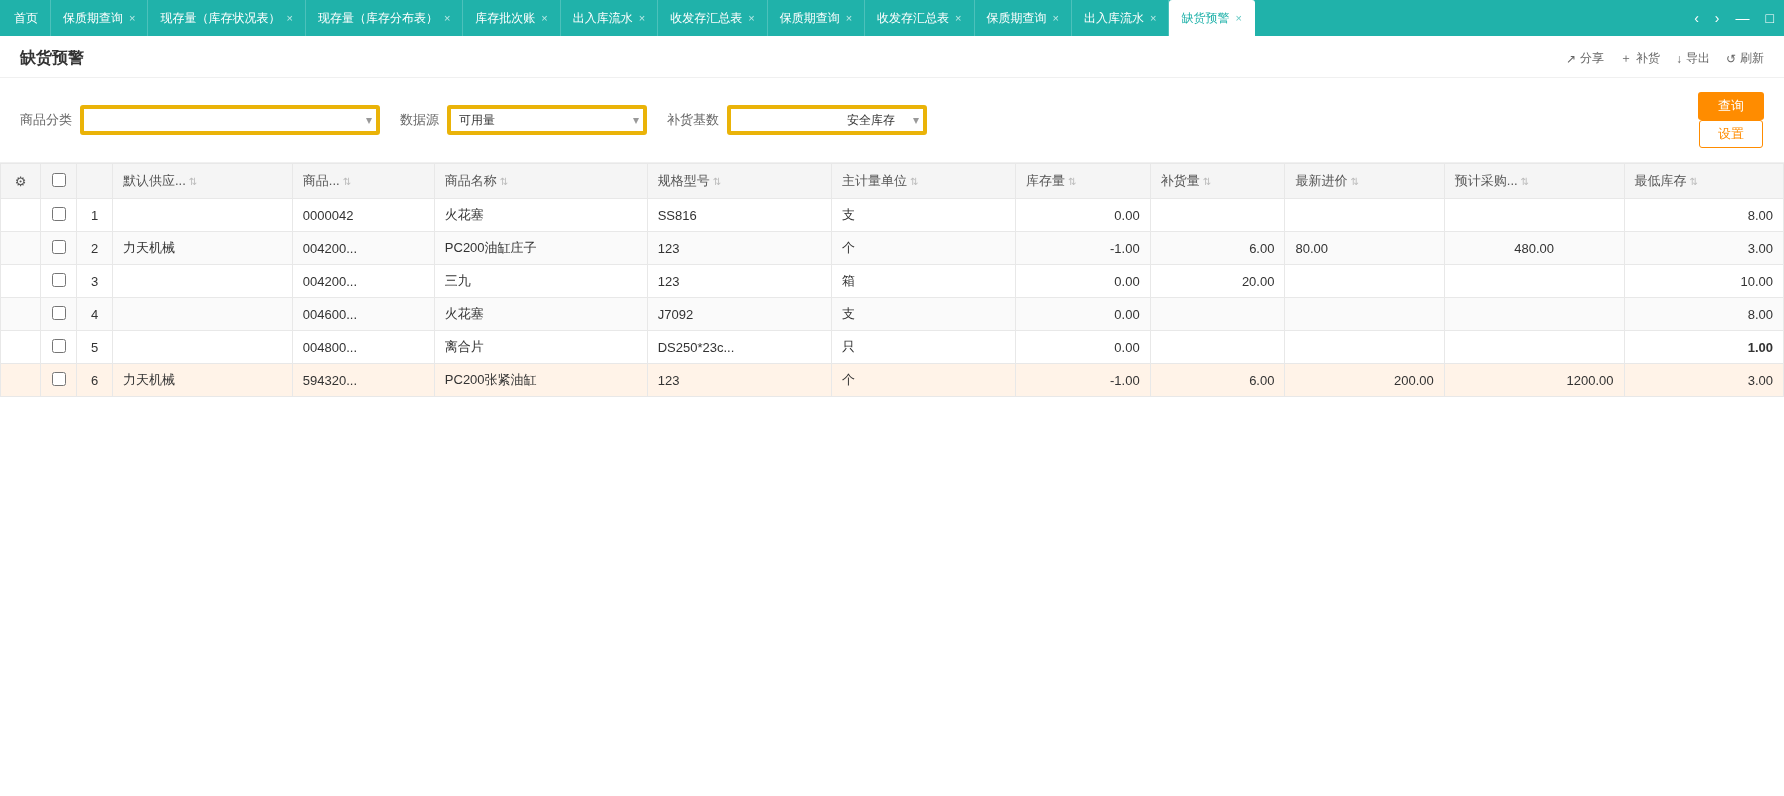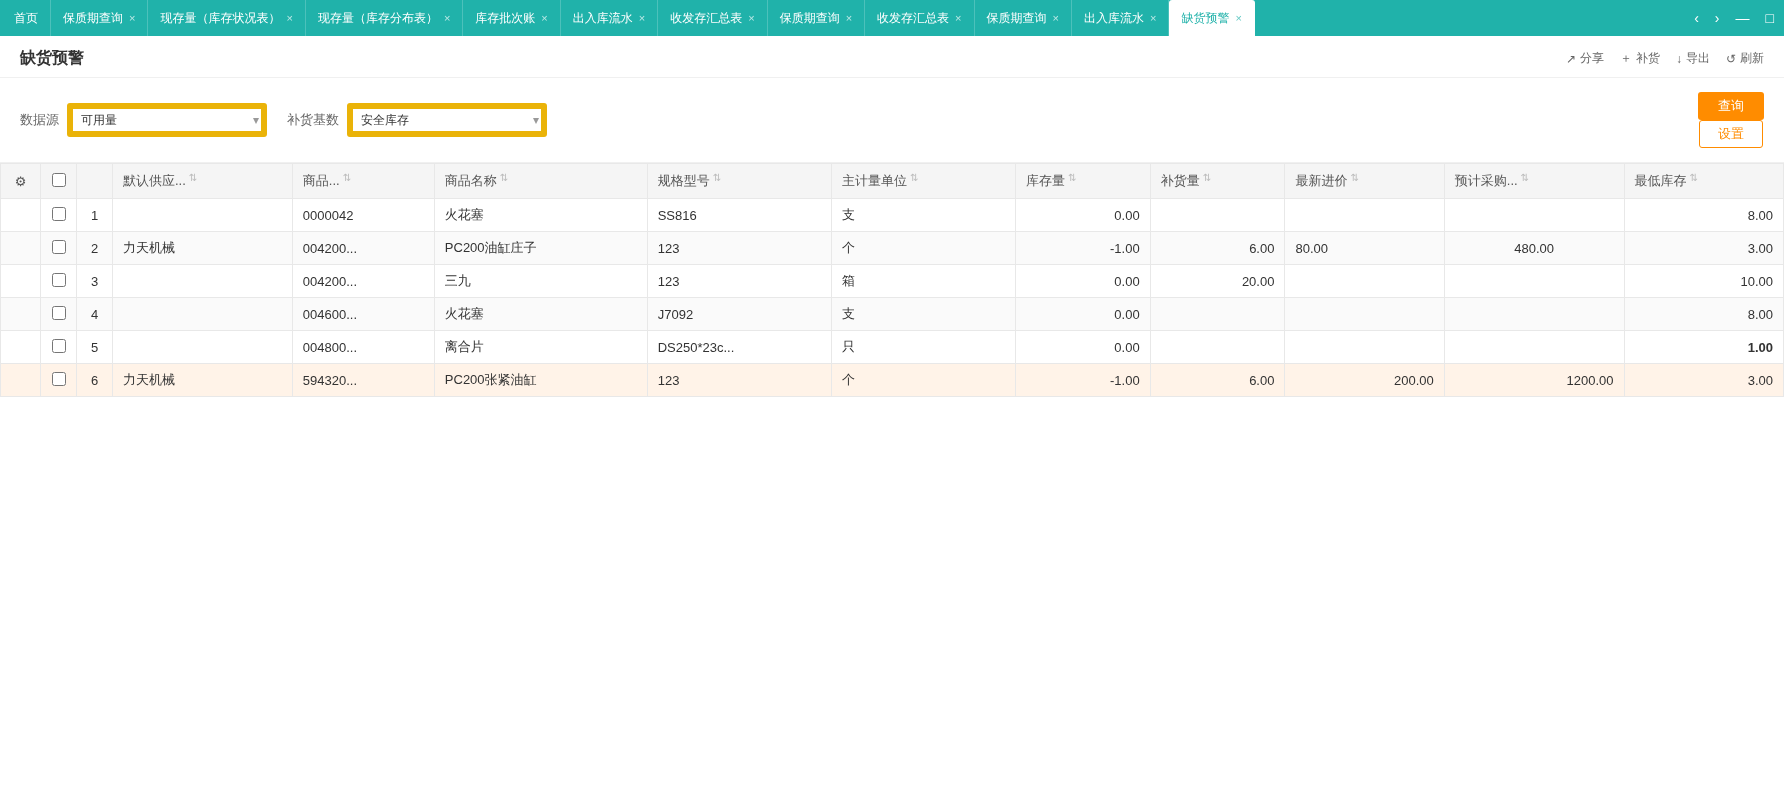--- a/index.html
+++ b/index.html
@@ -99,21 +99,21 @@
       display: flex;
       align-items: center;
       gap: 8px;
     }
     .filter-label {
       font-size: 13px;
       color: #666;
       white-space: nowrap;
     }
     .filter-select {
-      border: 6px solid #eab308;
+      border: 4px solid #eab308;
       border-radius: 3px;
       padding: 4px 28px 4px 8px;
       font-size: 12px;
       color: #333;
       background: #fff;
       cursor: pointer;
       appearance: none;
       position: relative;
       min-width: 180px;
     }
@@ -177,21 +177,21 @@
     }
     .data-table td {
       border: 1px solid #e8e8e8;
       padding: 7px 10px;
       color: #333;
     }
     .data-table tr:nth-child(even) td { background: #fafafa; }
     .data-table tr.highlighted td { background: #fff3e8; }
     .col-sort {
       display: flex;
-      align-items: flex-start;
+      align-items: center;
       gap: 3px;
       cursor: pointer;
     }
     .sort-icon { color: #bbb; font-size: 10px; }
 
     .checkbox-input {
       width: 14px;
       height: 14px;
       cursor: pointer;
     }
@@ -276,34 +276,42 @@
         <span>导出</span>
       </div>
       <div class="header-action-btn">
         <span>↺</span>
         <span>刷新</span>
       </div>
     </div>
   </div>
 
   <div class="filter-area">
+    <div class="filter-group">
+      <span class="filter-label">商品分类</span>
+      <div class="select-wrapper">
+        <select class="filter-select" style="min-width:300px;">
+          <option value=""></option>
+        </select>
+      </div>
+    </div>
 
     <div class="filter-group">
       <span class="filter-label">数据源</span>
       <div class="select-wrapper">
         <select class="filter-select" style="min-width:200px;">
           <option value="available" selected="">可用量</option>
         </select>
       </div>
     </div>
 
     <div class="filter-group">
       <span class="filter-label">补货基数</span>
       <div class="select-wrapper">
-        <select class="filter-select" style="min-width:200px;">
+        <select class="filter-select" style="min-width:200px;text-align:right;">
           <option value="safety" selected="">安全库存</option>
         </select>
       </div>
     </div>
 
     <div class="filter-actions">
       <button class="btn-query">查询</button>
       <button class="btn-settings">设置</button>
     </div>
   </div>

